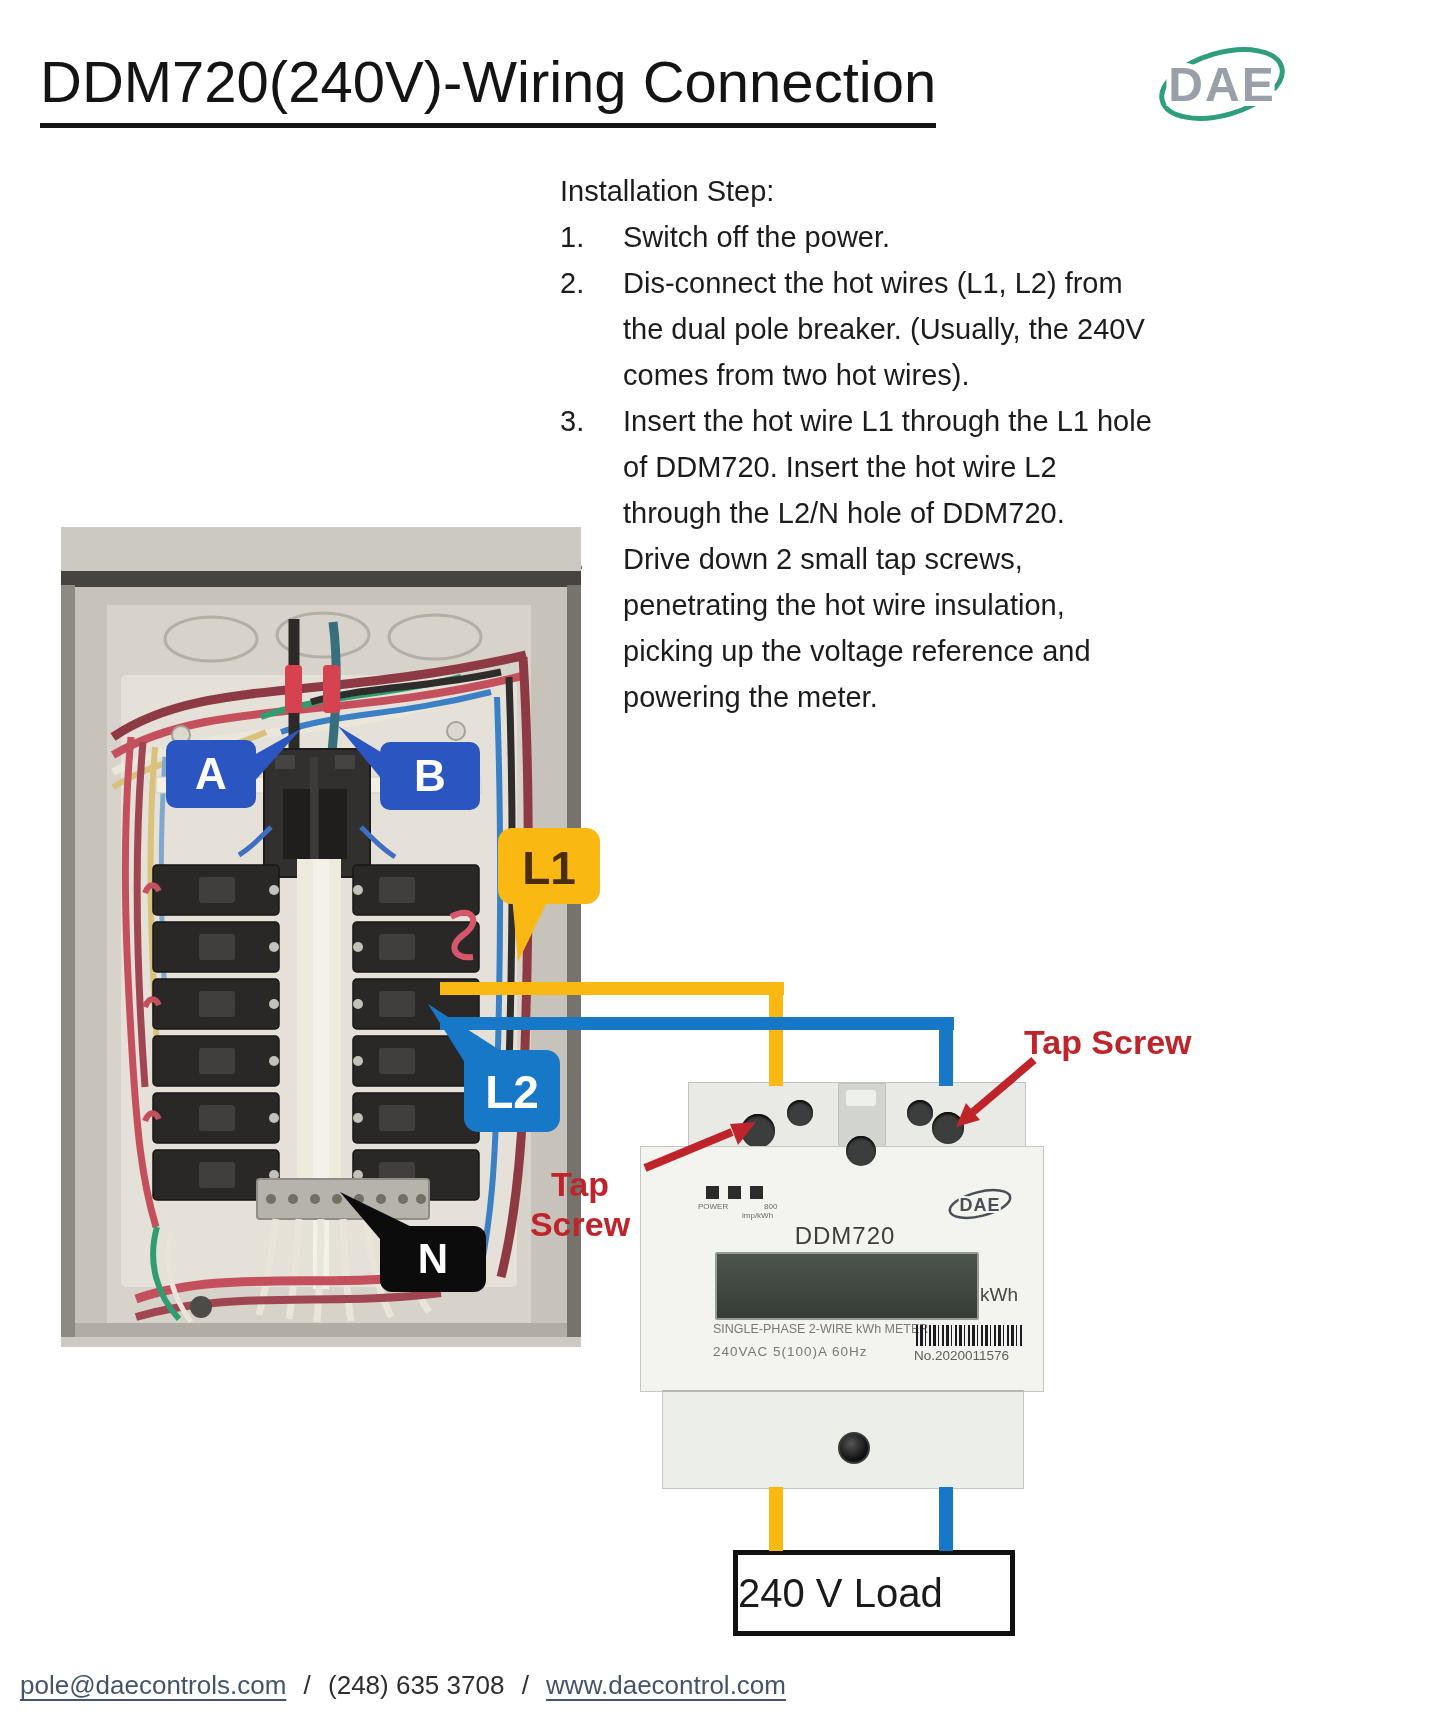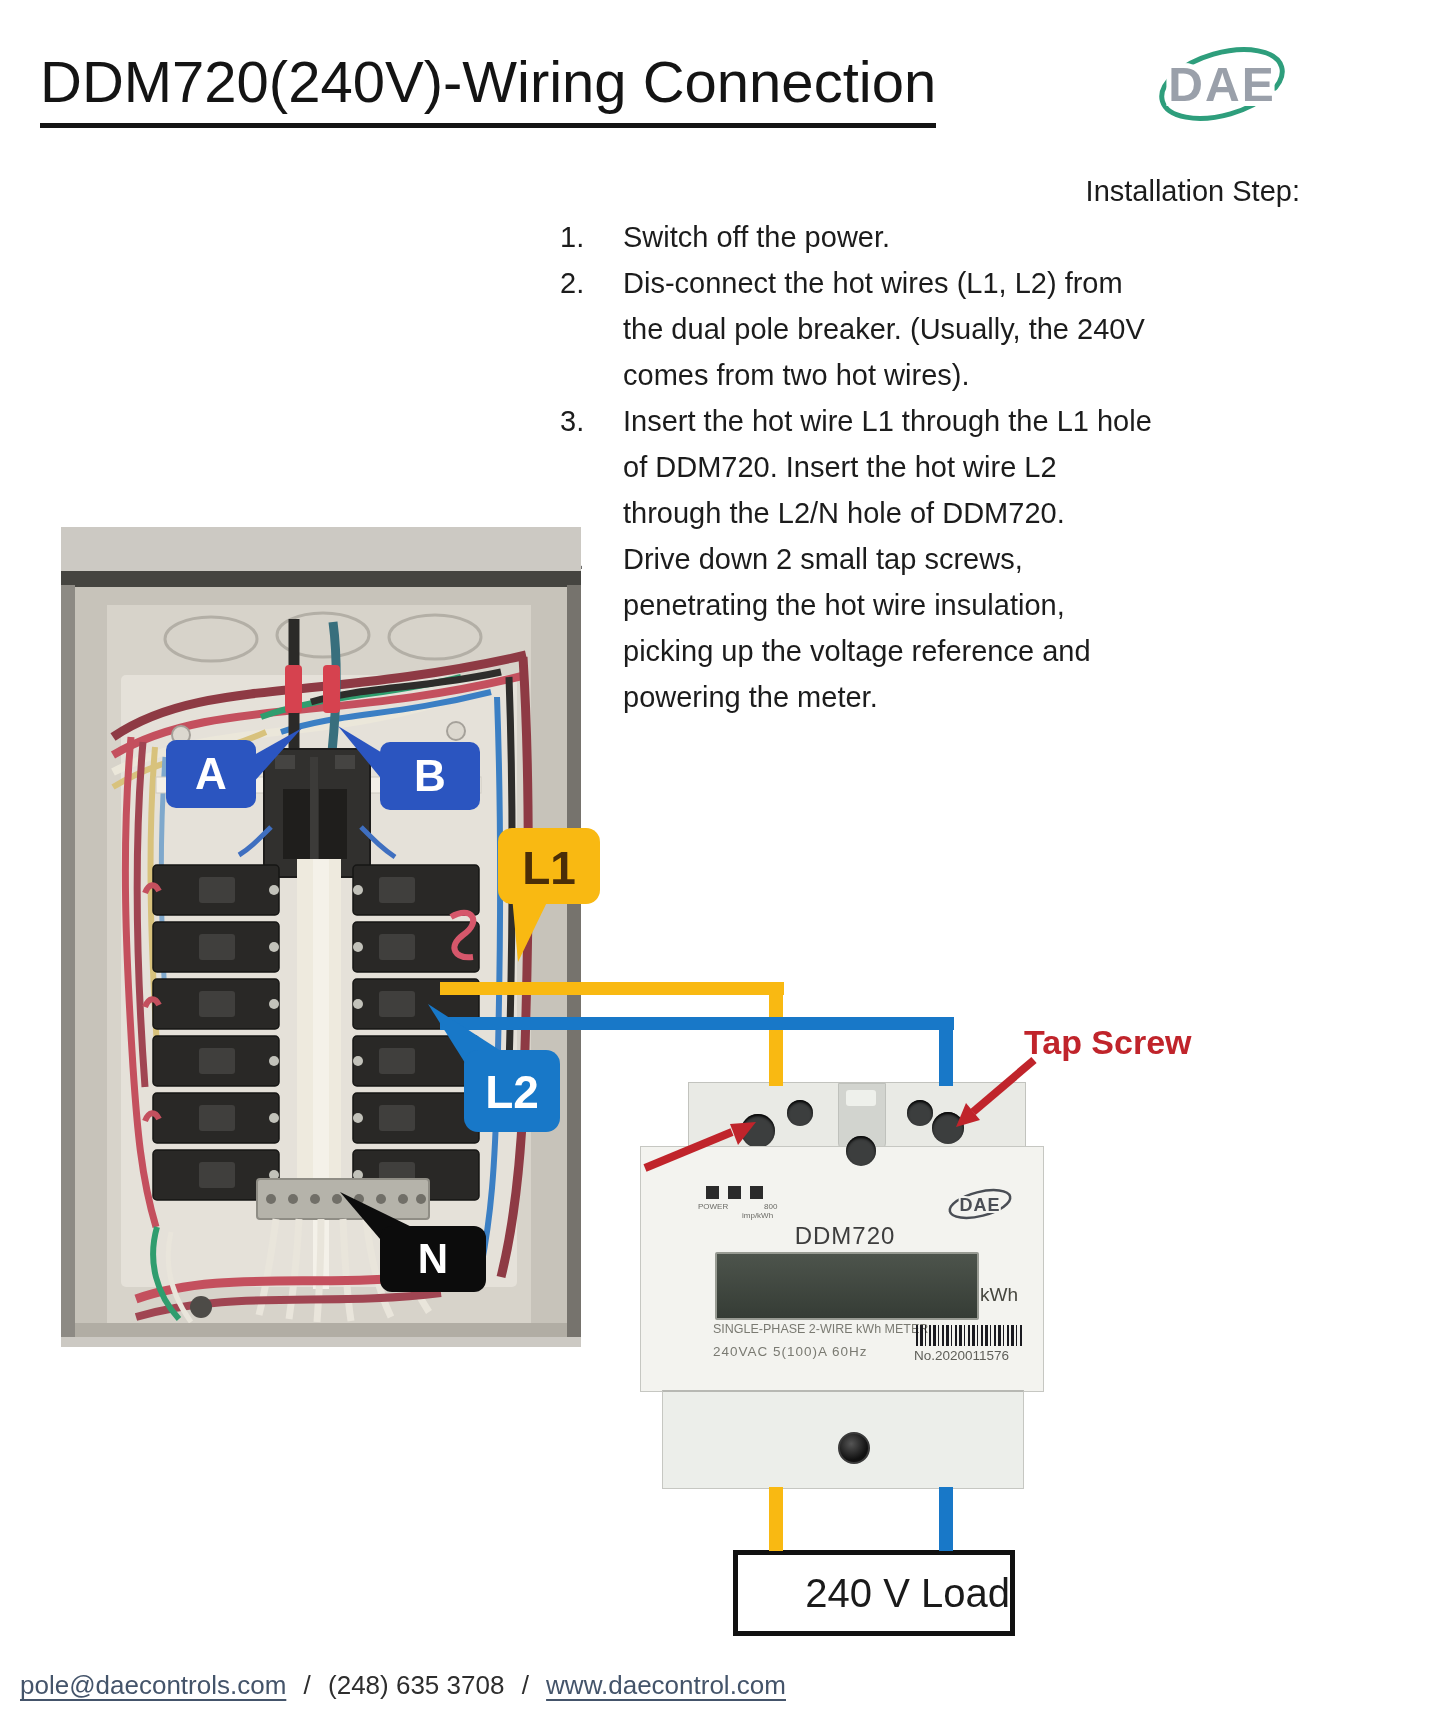--- a/index.html
+++ b/index.html
@@ -6,21 +6,21 @@
   .page{position:relative;width:1440px;height:1728px;background:#fff;overflow:hidden;
         font-family:"Liberation Sans",sans-serif;outline:1px solid #d9d9d9;}
 
   
   .title{position:absolute;left:40px;top:52px;font-size:58px;color:#141414;
          letter-spacing:0px;border-bottom:5px solid #141414;padding-bottom:10px;line-height:1.05;}
   .logo-big{position:absolute;left:1152px;top:30px;}
 
   
   .steps{position:absolute;left:560px;top:168px;width:740px;font-size:29px;color:#1c1c1c;line-height:46px;}
-  .steps-title{margin:0 0 0 0;text-align:right;}
+  .steps-title{margin:0 0 0 0;}
   .steps ol{list-style:none;margin:0;padding:0;}
   .steps li{display:flex;margin:0;}
   .step-num{flex:0 0 63px;}
   .step-text{flex:1;white-space:pre-line;}
 
   
   .tap{position:absolute;color:#c0242b;font-weight:bold;font-size:34px;line-height:40px;}
   .tap-left{left:500px;top:1164px;width:160px;text-align:center;}
   .tap-right{left:1024px;top:1022px;}
 
@@ -46,21 +46,21 @@
            background:repeating-linear-gradient(90deg,#1a1a20 0 2px,transparent 2px 4px,#1a1a20 4px 7px,transparent 7px 9px,#1a1a20 9px 10px,transparent 10px 13px);}
   .serial{position:absolute;left:914px;top:1348px;font-size:13.5px;color:#5e5e58;}
   .m-bot{position:absolute;left:662px;top:1390px;width:360px;height:96px;background:#eceeea;
          border:1px solid #c6c7c2;border-top:2px solid #b7b8b3;}
   .m-btn{position:absolute;left:838px;top:1432px;width:28px;height:28px;border-radius:50%;
          background:radial-gradient(circle at 40% 35%,#555,#111 65%);border:2px solid #3a3a3a;}
   .logo-small{position:absolute;left:944px;top:1186px;}
 
   
   .load-box{position:absolute;left:733px;top:1550px;width:272px;height:76px;background:#fff;
-            border:5px solid #111;display:flex;align-items:center;justify-content:flex-end;
+            border:5px solid #111;display:flex;align-items:center;justify-content:flex-start;
             font-size:40px;color:#1a1a1a;}
 
   
   .footer{position:absolute;left:20px;top:1670px;font-size:26px;color:#2e2e2e;}
   .footer .lnk{color:#44546a;text-decoration:underline;text-underline-offset:5px;}
   .footer .sep{color:#2e2e2e;padding:0 10px;}
 
   svg text{font-family:"Liberation Sans",sans-serif;}
   .overlay{position:absolute;left:0;top:0;pointer-events:none;}
 </style>
@@ -263,20 +263,24 @@
   <div class="spec2">240VAC 5(100)A 60Hz</div>
   <div class="barcode"></div>
   <div class="serial">No.2020011576</div>
   <div class="m-bot"></div>
   <div class="m-btn"></div>
 
   <div class="load-box">
     <span>240 V Load</span>
   </div>
 
+  <div class="tap tap-left">
+    <div>Tap</div>
+    <div>Screw</div>
+  </div>
   <div class="tap tap-right">Tap Screw</div>
 
   <svg class="overlay" width="1440" height="1728" viewBox="0 0 1440 1728">
 
     <rect x="440" y="982" width="344" height="13" fill="#F9B912"></rect>
     <rect x="769" y="982" width="14" height="104" fill="#F9B912"></rect>
 
     <rect x="440" y="1017" width="514" height="13" fill="#1878C8"></rect>
     <rect x="939" y="1017" width="14" height="69" fill="#1878C8"></rect>
 

